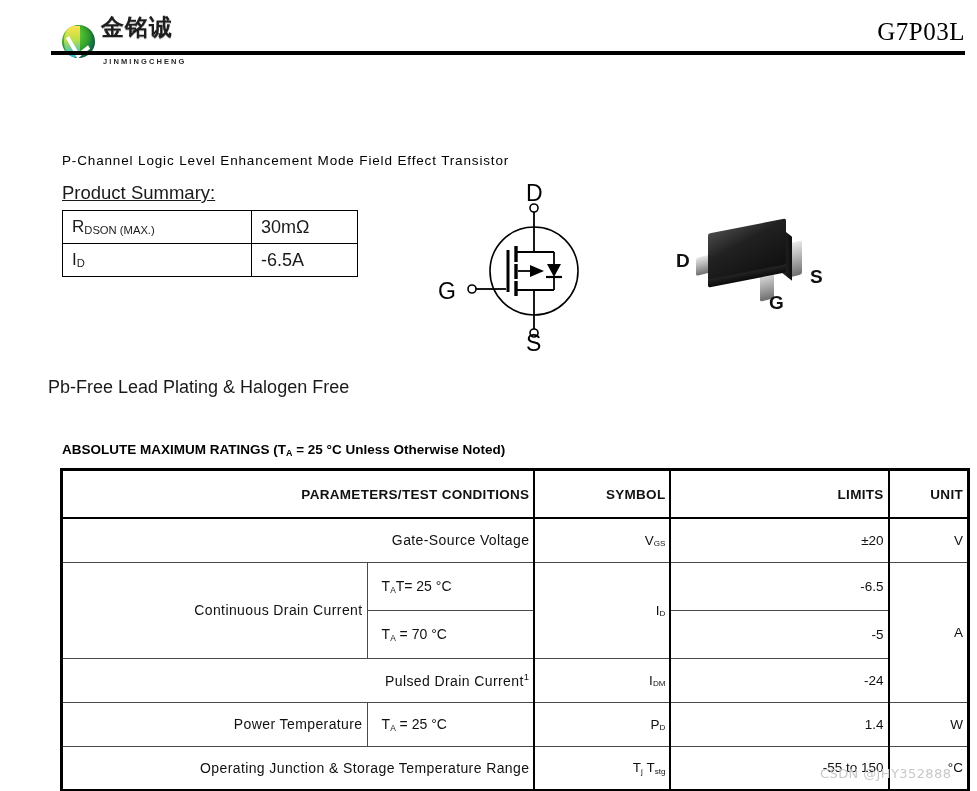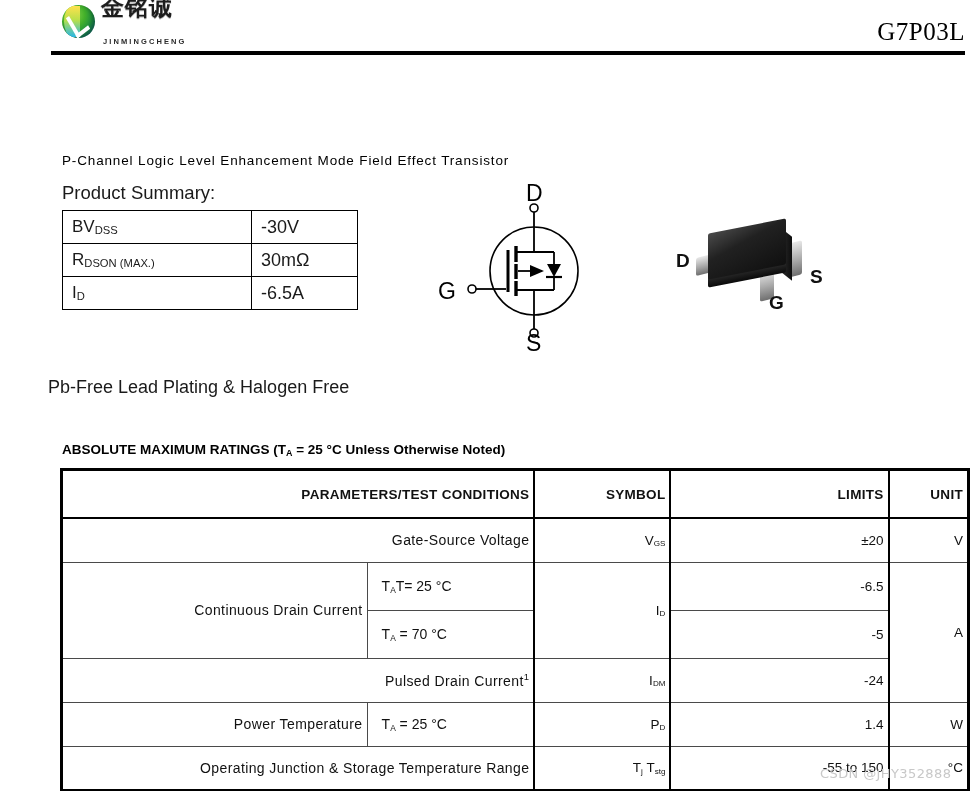--- a/index.html
+++ b/index.html
@@ -22,21 +22,21 @@
   }
 
   
   #doc-header {
     position: absolute;
     left: 0; top: 0;
     width: 977px; height: 56px;
   }
   #brand-logo {
     position: absolute;
-    left: 62px; top: 2px;
+    left: 62px; top: 22px;
     width: 128px; height: 38px;
     display: flex;
     align-items: center;
   }
   #logo-mark {
     width: 33px; height: 33px;
     border-radius: 50%;
     position: relative;
     flex: 0 0 auto;
     background:
@@ -108,20 +108,21 @@
     font-weight: normal;
     letter-spacing: .85px;
     color: #000;
     white-space: nowrap;
   }
   #product-summary-title {
     position: absolute;
     left: 62px; top: 182px;
     font-size: 18.5px;
     color: #1a1a1a;
+    text-decoration: underline;
   }
   #summary-table {
     position: absolute;
     left: 62px; top: 210px;
     border-collapse: collapse;
     table-layout: fixed;
   }
   #summary-table td {
     border: 1.4px solid #000;
     height: 32px;
@@ -284,24 +285,20 @@
     <div id="part-number">G7P03L</div>
     <div id="header-rule"></div>
   </div>
 
   <div id="subtitle">P-Channel Logic Level Enhancement Mode Field Effect Transistor</div>
 
   <div id="product-summary-title">Product Summary:</div>
 
   <table id="summary-table">
     <tbody>
-      <tr>
-        <td class="k"><span>BV</span><span class="sub">DSS</span></td>
-        <td class="v">-30V</td>
-      </tr>
       <tr>
         <td class="k"><span>R</span><span class="sub">DSON</span><span class="sub"> (MAX.)</span></td>
         <td class="v">30mΩ</td>
       </tr>
       <tr>
         <td class="k"><span>I</span><span class="sub">D</span></td>
         <td class="v">-6.5A</td>
       </tr>
     </tbody>
   </table>

